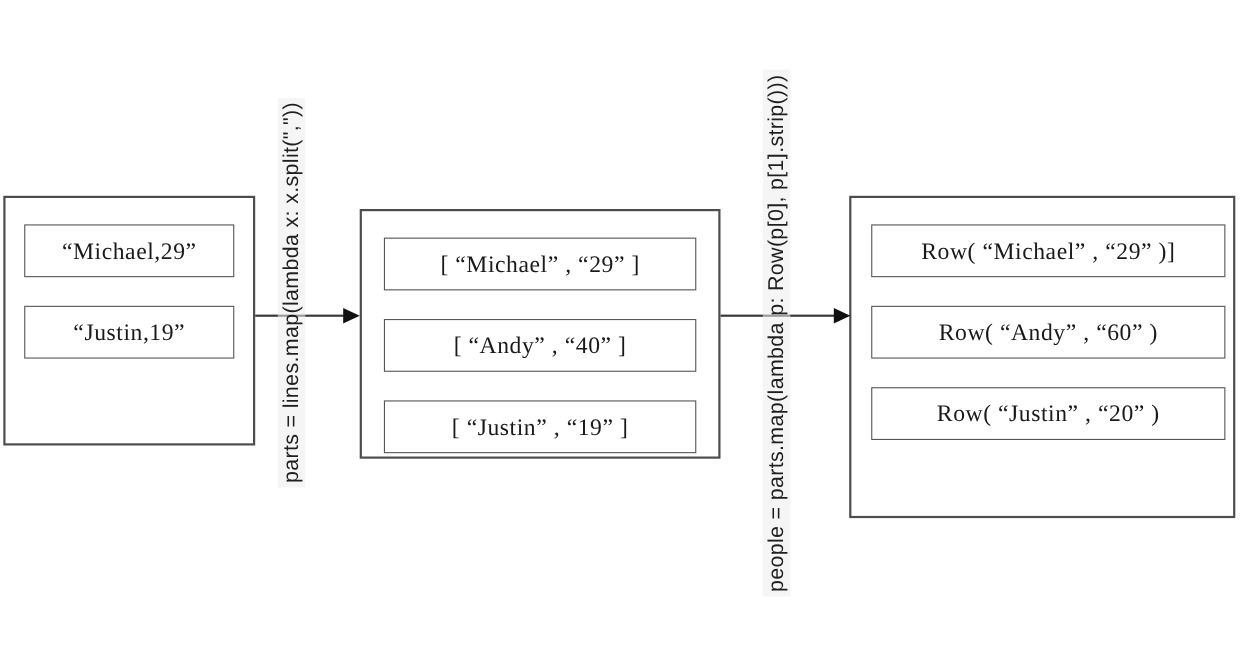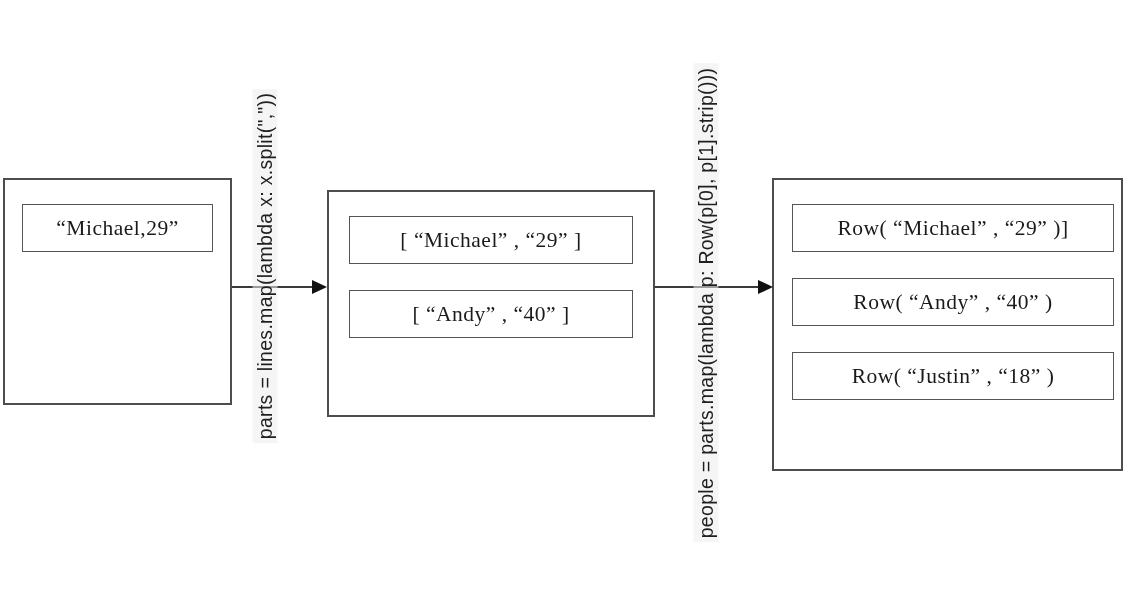--- a/index.html
+++ b/index.html
@@ -73,40 +73,42 @@
     z-index: 2;
   }
 </style>
 </head>
 <body>
 
 <div class="canvas">
 
   <div class="stage-box" style="left:3px; top:178px; width:229px; height:227px;">
     <div class="cell">“Michael,29”</div>
+    <div class="cell">“Justin,19”</div>
   </div>
 
   <div class="arrow" style="left:232px; top:280px; width:95px;">
     <div class="arrow-line" style="width:81px;"></div>
     <div class="arrow-head"></div>
   </div>
 
   <div class="vlabel" style="left:265px; top:266px;">parts = lines.map(lambda x: x.split(","))</div>
 
   <div class="stage-box" style="left:327px; top:178px; width:328px; height:227px; padding-left:20px; padding-right:20px;margin-top:12px;">
     <div class="cell">[ “Michael” , “29” ]</div>
     <div class="cell">[ “Andy” , “40” ]</div>
+    <div class="cell">[ “Justin” , “19” ]</div>
   </div>
 
   <div class="arrow" style="left:655px; top:280px; width:118px;">
     <div class="arrow-line" style="width:104px;"></div>
     <div class="arrow-head"></div>
   </div>
 
   <div class="vlabel" style="left:706px; top:303px;">people = parts.map(lambda p: Row(p[0], p[1].strip()))</div>
 
   <div class="stage-box" style="left:772px; top:178px; width:351px; height:293px; padding-left:18px; padding-right:7px;">
     <div class="cell">Row( “Michael” , “29” )]</div>
-    <div class="cell">Row( “Andy” , “40” )</div>
-    <div class="cell">Row( “Justin” , “18” )</div>
+    <div class="cell">Row( “Andy” , “60” )</div>
+    <div class="cell">Row( “Justin” , “20” )</div>
   </div>
 
 </div>
 
 </body></html>

